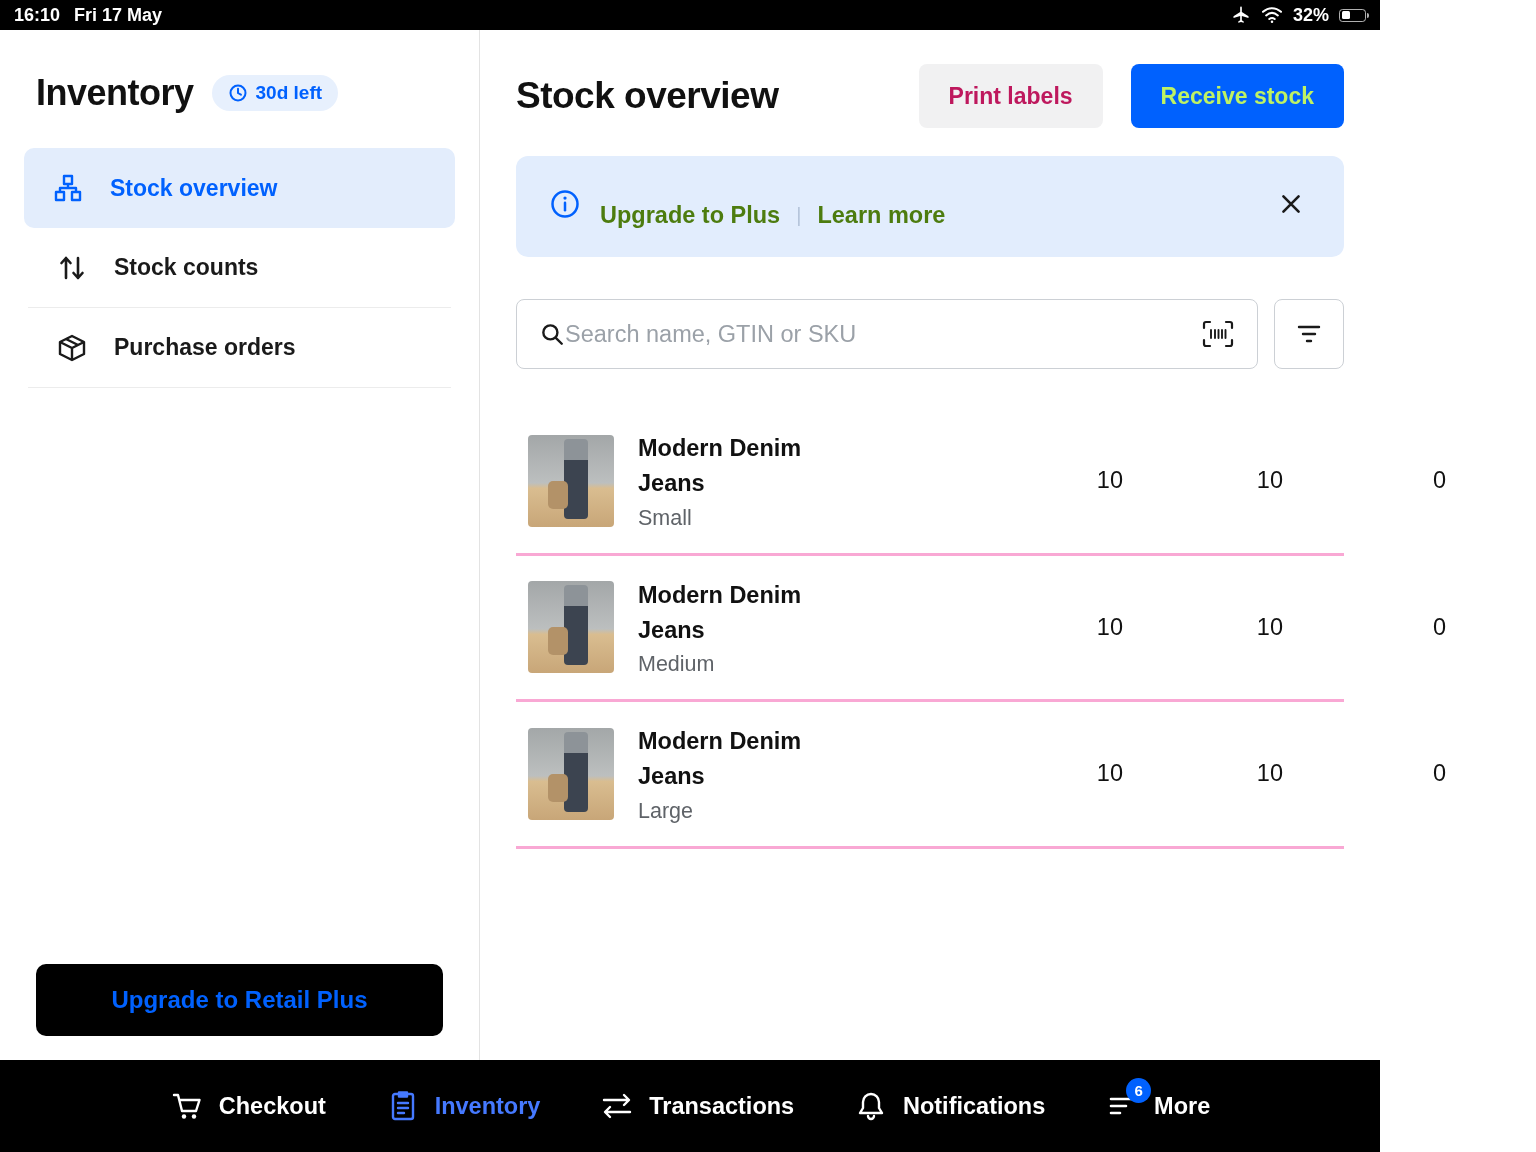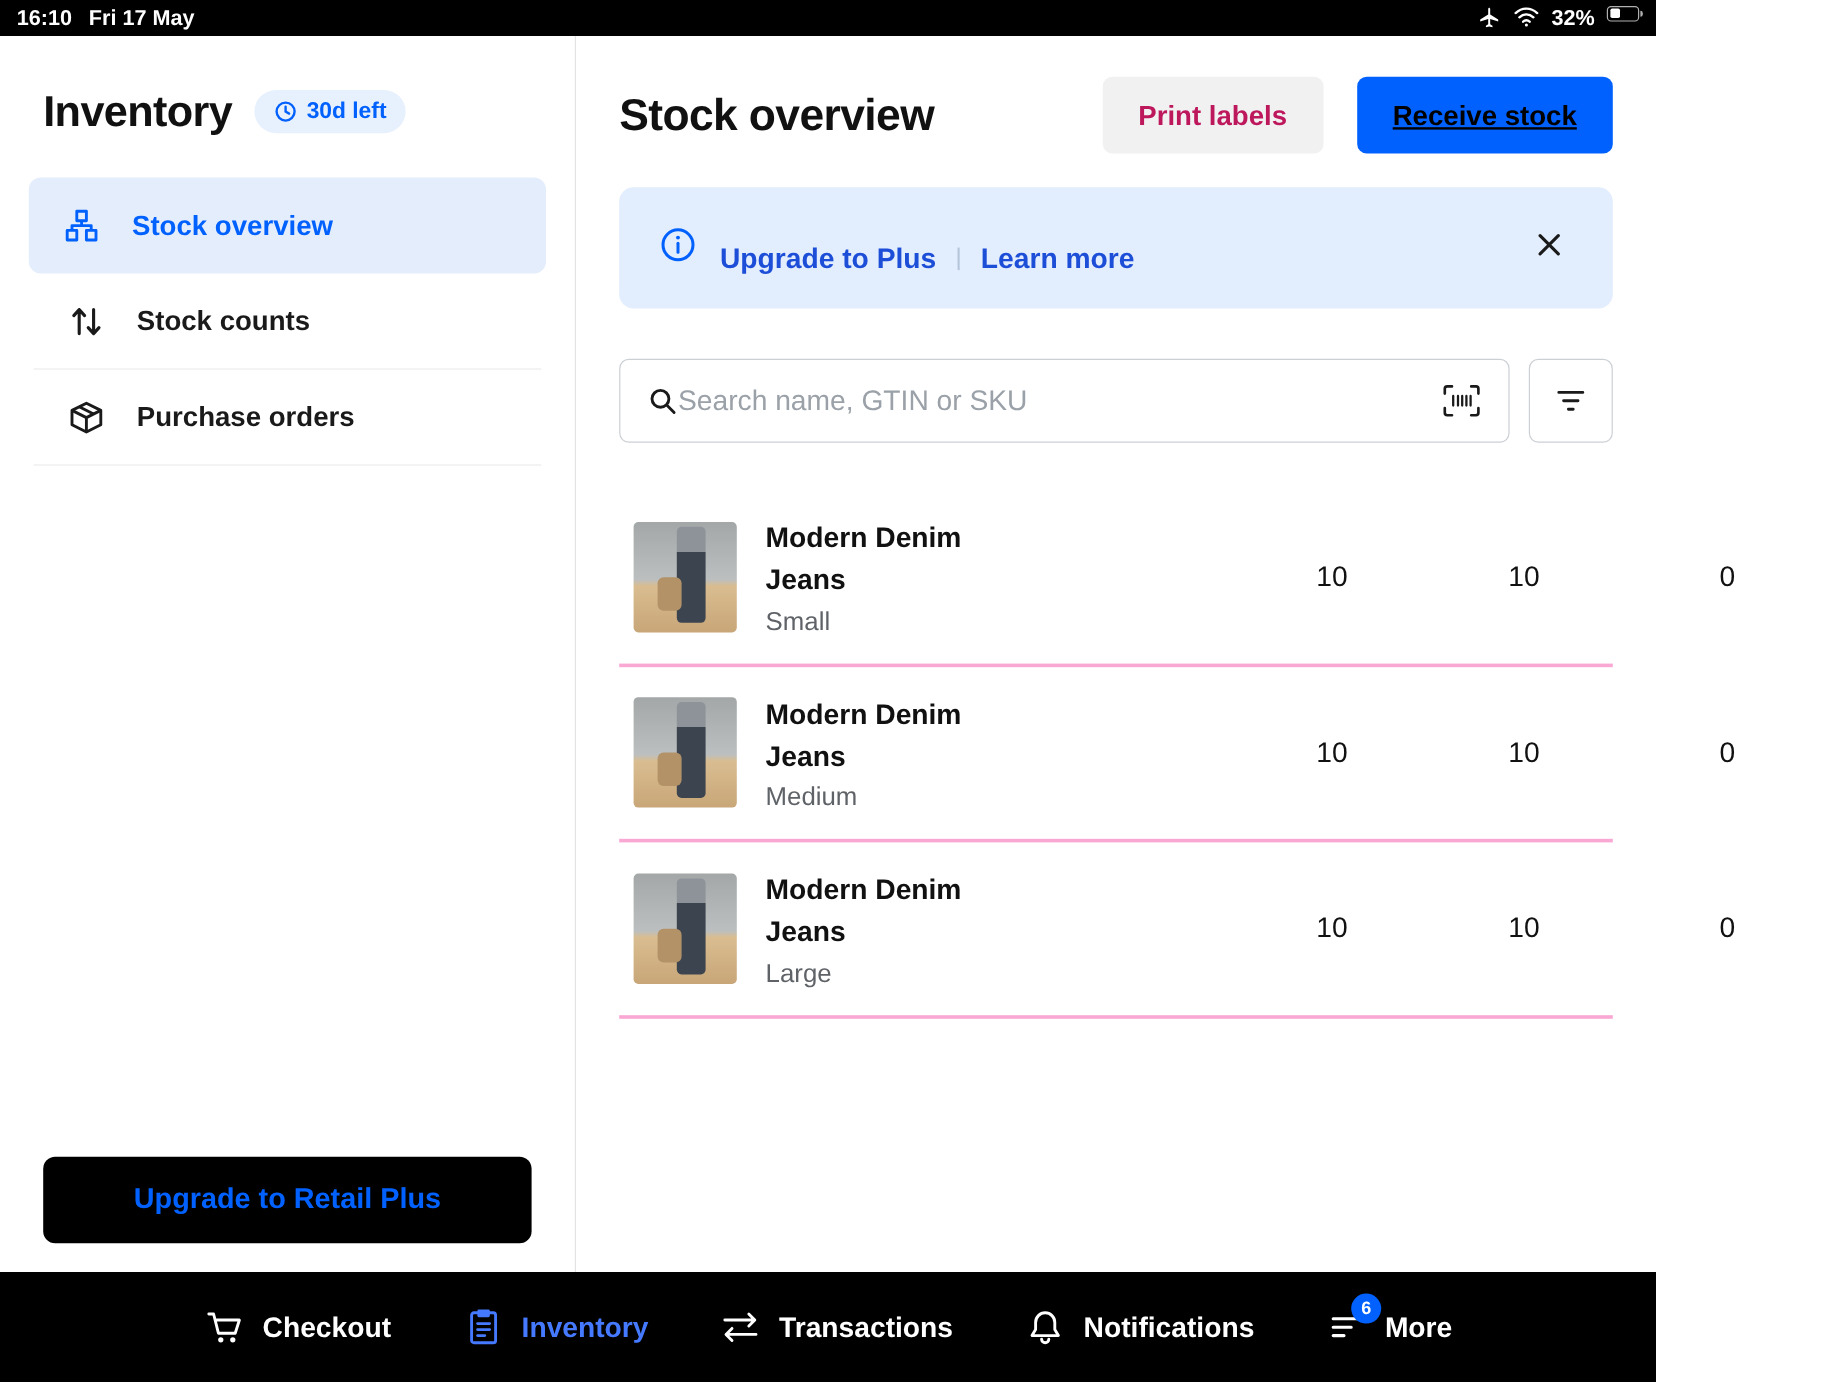--- a/index.html
+++ b/index.html
@@ -6,21 +6,21 @@
   html,body { width:1536px; height:1152px; overflow:hidden; }
   body { font-family:"Liberation Sans","DejaVu Sans",sans-serif; background:#fff; color:#111; }
   .screen { width:1380px; height:1152px; display:flex; flex-direction:column; }
 
   
   .status-bar { height:30px; background:#000; color:#fff; display:flex; align-items:center;
     justify-content:space-between; padding:0 14px; font-size:18px; flex:0 0 auto; }
   .status-left { display:flex; gap:14px; align-items:center; }
   .status-time { font-weight:700; }
   .status-date { font-weight:600; }
-  .status-right { display:flex; gap:10px; align-items:flex-start; }
+  .status-right { display:flex; gap:10px; align-items:center; }
   .battery-pct { font-weight:600; }
   .battery { position:relative; width:27px; height:13px; border:1.5px solid #ffffffb0; border-radius:3.5px; }
   .battery::after { content:""; position:absolute; right:-4px; top:3px; width:2.5px; height:5px; background:#ffffffb0; border-radius:0 2px 2px 0; }
   .battery-fill { position:absolute; left:1.5px; top:1.5px; bottom:1.5px; width:32%; background:#fff; border-radius:1.5px; }
 
   
   .content { flex:1 1 auto; display:flex; min-height:0; }
 
   
   .sidebar { width:480px; flex:0 0 auto; border-right:1px solid #e3e3e3; padding:28px 24px; position:relative; }
@@ -37,29 +37,29 @@
     background:#000000; border:none; border-radius:10px; color:#0061fe; font-size:24px;
     font-weight:700; font-family:inherit; cursor:pointer; }
 
   
   .main { flex:1 1 auto; padding:34px 36px 0 36px; min-width:0; }
   .main-header { display:flex; align-items:center; }
   .page-title { font-size:37px; font-weight:800; letter-spacing:-0.5px; flex:1; }
   .btn { height:64px; border-radius:8px; font-size:23px; font-weight:700; font-family:inherit;
     border:none; cursor:pointer; padding:0 30px; }
   .btn-secondary { background:#f1f1f2; color:#be185d; margin-right:28px; }
-  .btn-primary { background:#0061fe; color:#000000;text-decoration:underline; }
+  .btn-primary { background:#0061fe; color:#bef264; }
 
   
   .banner { margin-top:28px; background:#e2edfd; border-radius:12px; padding:28px 30px; display:flex; }
   .banner-icon { width:30px; height:30px; flex:0 0 auto; margin:5px 10px 0 4px; }
   .banner-body { flex:1; padding-left:10px; }
   .banner-text { font-size:23.5px; line-height:1.55; color:#0c0c0c; max-width:790px; }
   .banner-links { display:flex; align-items:center; gap:16px; margin-top:18px; }
-  .banner-link { color:#1d4ed8; font-size:23.5px; font-weight:700; text-decoration:none; cursor:pointer; }
+  .banner-link { color:#4d7c0f; font-size:23.5px; font-weight:700; text-decoration:none; cursor:pointer; }
   .link-sep { color:#b4c4da; font-size:20px; }
   .banner-close { background:none; border:none; cursor:pointer; width:36px; height:36px; padding:0; margin-top:2px; }
 
   
   .search-row { display:flex; gap:16px; margin-top:42px; }
   .search-box { flex:1; height:70px; border:1px solid #ccd0d5; border-radius:8px; display:flex;
     align-items:center; padding:0 22px; background:#fff; }
   .search-input { flex:1; border:none; outline:none; font-size:23.5px; font-family:inherit; color:#333; background:transparent; }
   .search-input::placeholder { color:#9ba1a8; }
   .filter-btn { width:70px; height:70px; border:1px solid #ccd0d5; border-radius:8px; background:#fff;

